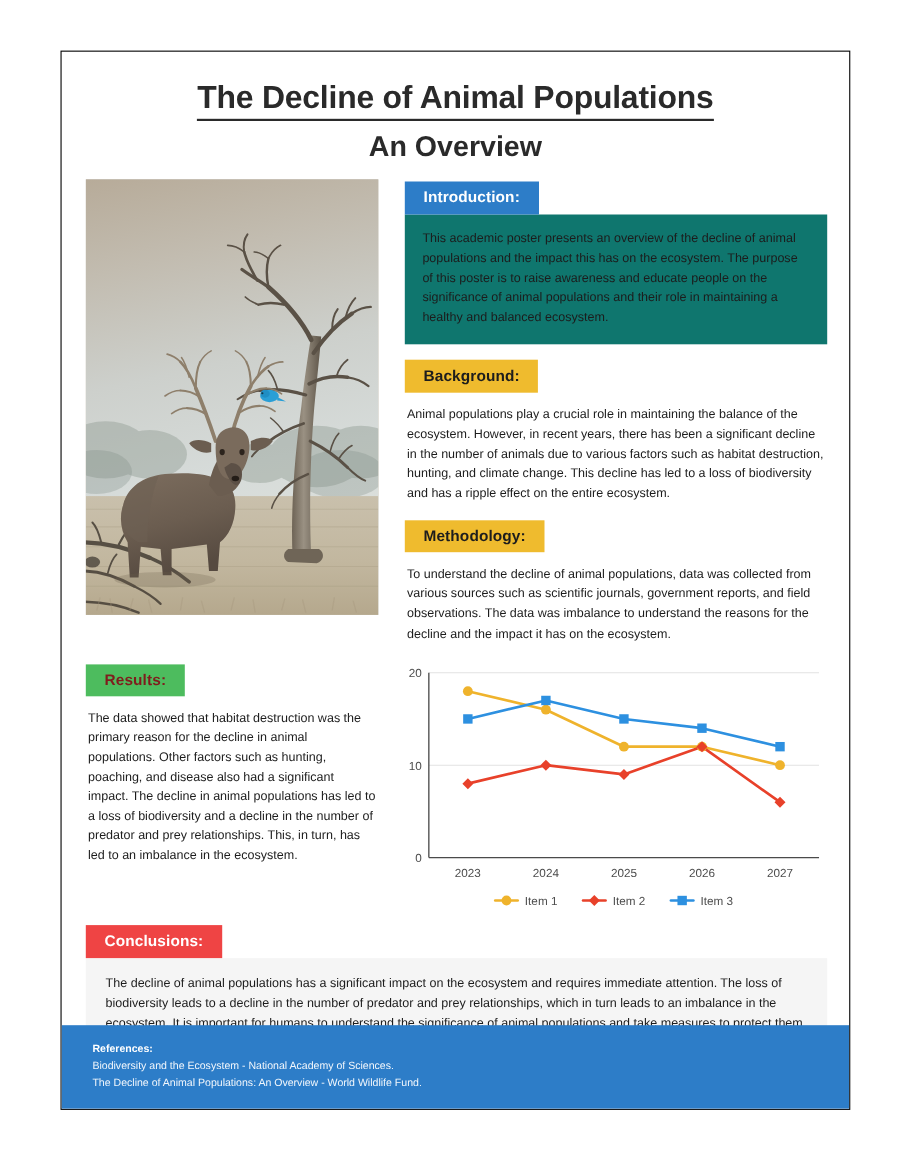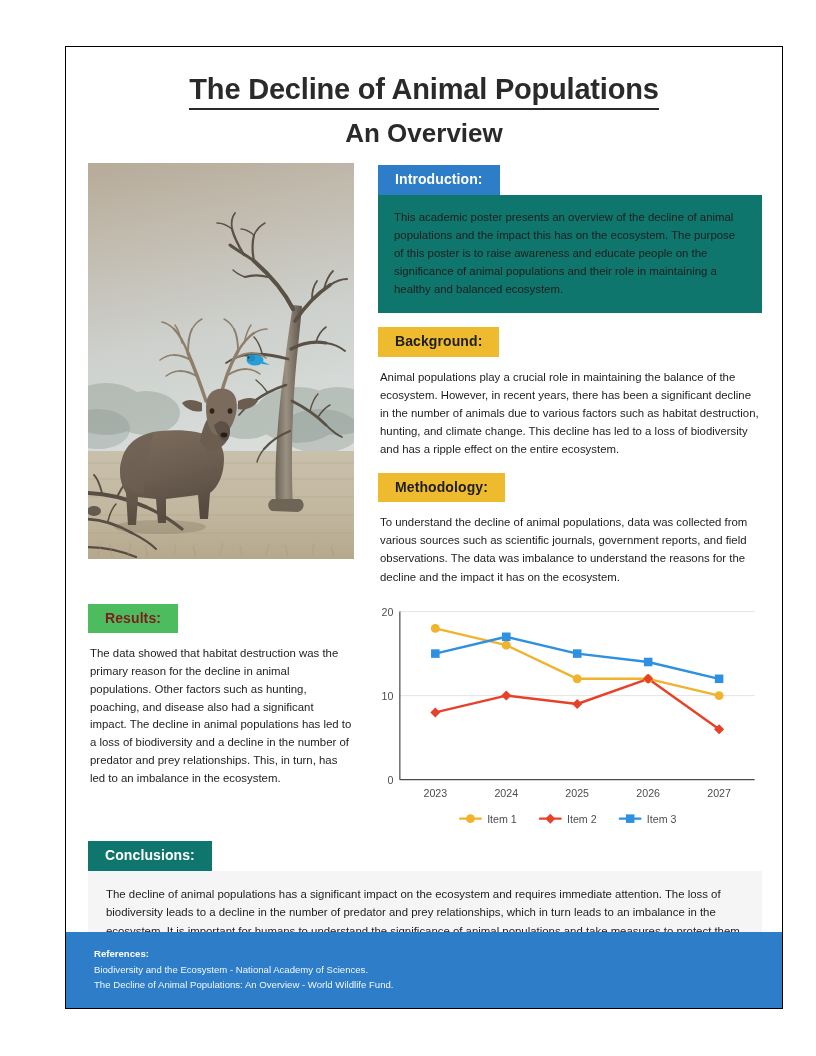--- a/index.html
+++ b/index.html
@@ -10,21 +10,21 @@
   body {
     width: 816px;
     height: 1056px;
     font-family: "Liberation Sans", sans-serif;
     -webkit-font-smoothing: antialiased;
   }
 
   
   .poster {
     position: absolute;
-    left: 65px;
+    left: 55px;
     top: 46px;
     width: 718px;
     height: 963px;
     border: 1.5px solid #000000;
     background: #ffffff;
     box-sizing: border-box;
     overflow: hidden;
   }
 
   
@@ -80,21 +80,21 @@
     display: inline-block;
     font-size: 14px;
     font-weight: 700;
     padding: 7px 17px 8px 17px;
     line-height: 1.05;
     letter-spacing: 0.1px;
   }
   .badge.blue   { background: #2d7dc8; color: #ffffff; }
   .badge.yellow { background: #efbb2e; color: #1d1d1d; }
   .badge.green  { background: #4dbc5e; color: #7f1d1d; }
-  .badge.red    { background: #0f766e; color: #ffffff; }
+  .badge.red    { background: #ef4444; color: #ffffff; }
 
   .panel {
     background: #0f766e;
     padding: 13px 16px 15px 16px;
   }
   .panel.plain { background: transparent; padding: 11px 2px 6px 2px; }
 
   .body-text {
     font-size: 11.4px;
     line-height: 1.58;

